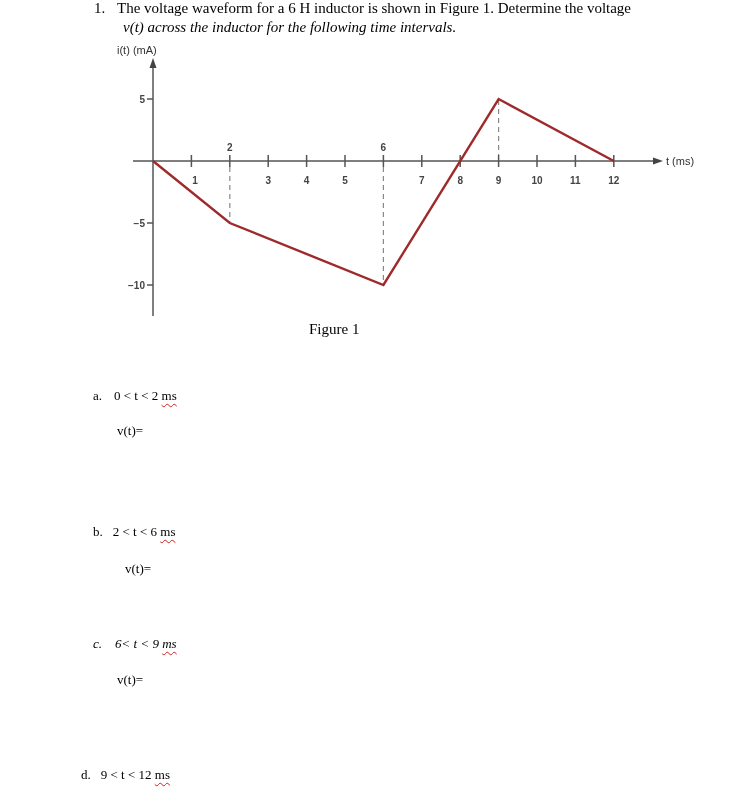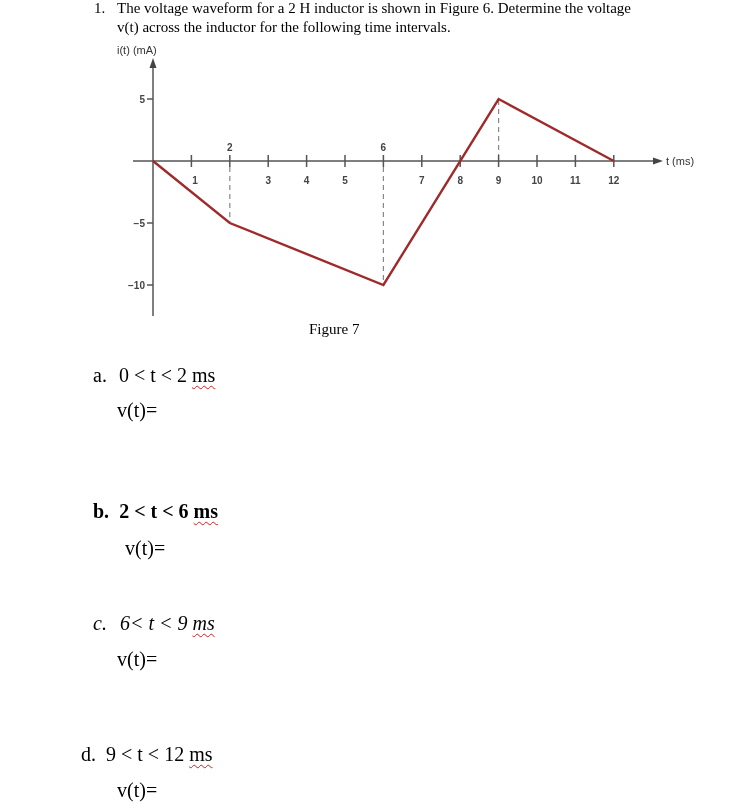--- a/index.html
+++ b/index.html
@@ -1,30 +1,30 @@
 <!DOCTYPE html>
 <html><head>
 <meta charset="utf-8">
 <style>
   html, body { margin:0; padding:0; background:#ffffff; }
   body { width:739px; height:805px; position:relative; overflow:hidden;
          font-family:"Liberation Serif", serif; color:#000; }
   .abs { position:absolute; white-space:nowrap; }
   .q { font-size:15px; line-height:17px; }
-  .item { font-size:20px; }
+  .item { font-size:13px;margin-top:24px; }
   .ms { text-decoration: underline wavy #d21f1f; text-underline-offset:3px; text-decoration-thickness:1px; }
   svg text { font-family:"Liberation Sans", sans-serif; }
   .fig-caption { font-size:15px; }
 </style>
 </head>
 <body>
 
 <div class="abs q" style="left:94px; top:0px;">1.</div>
-<div class="abs q" style="left:117px; top:0px;">The voltage waveform for a 2 H inductor is shown in Figure 6.  Determine the voltage</div>
-<div class="abs q" style="left:117px; top:19px;">v(t) across the inductor for the following time intervals.</div>
+<div class="abs q" style="left:117px; top:0px;">The voltage waveform for a 6 H inductor is shown in Figure 1.  Determine the voltage</div>
+<div class="abs q" style="left:123px; top:19px;font-style:italic;">v(t) across the inductor for the following time intervals.</div>
 
 <svg class="abs" style="left:0; top:0;" width="739" height="340">
 
   <text x="117" y="54" font-size="11" fill="#333">i(t) (mA)</text>
 
   <g stroke="#555" stroke-width="1.5" fill="none">
     <line x1="153" y1="66" x2="153" y2="316"></line>
     <line x1="133" y1="161" x2="655" y2="161"></line>
   </g>
   <polygon points="153,58 149.5,68 156.5,68" fill="#444"></polygon>
@@ -74,28 +74,28 @@
 
   <g stroke="#888" stroke-width="1.2" stroke-dasharray="5,4">
     <line x1="229.8" y1="167" x2="229.8" y2="222"></line>
     <line x1="383.4" y1="167" x2="383.4" y2="284"></line>
     <line x1="498.6" y1="100" x2="498.6" y2="155"></line>
   </g>
 
   <polyline fill="none" stroke="#9e2a2b" stroke-width="2.4" stroke-linejoin="miter" points="153,161 229.8,223 383.4,285 498.6,99 613.8,161"></polyline>
 </svg>
 
-<div class="abs fig-caption" style="left:309px; top:321px;">Figure 7</div>
+<div class="abs fig-caption" style="left:309px; top:321px;">Figure 1</div>
 
 <div class="abs item" style="left:93px; top:364px;">
   <span>a.</span><span style="display:inline-block;width:12px"></span><span>0</span><span> &lt; t &lt; </span><span>2</span> <span class="ms">ms</span>
 </div>
 <div class="abs item" style="left:117px; top:399px;">v(t)=</div>
 
-<div class="abs item" style="left:93px; top:500px;font-weight:bold;">
+<div class="abs item" style="left:93px; top:500px;">
   <span>b.</span><span style="display:inline-block;width:10px"></span><span>2</span><span> &lt; t &lt; </span><span>6</span> <span class="ms">ms</span>
 </div>
 <div class="abs item" style="left:125px; top:537px;">v(t)=</div>
 
 <div class="abs item" style="left:93px; top:612px;font-style:italic;">
   <span>c.</span><span style="display:inline-block;width:13px"></span><span>6</span><span>&lt; t &lt; </span><span>9</span> <span class="ms">ms</span>
 </div>
 <div class="abs item" style="left:117px; top:648px;">v(t)=</div>
 
 <div class="abs item" style="left:81px; top:743px;">

